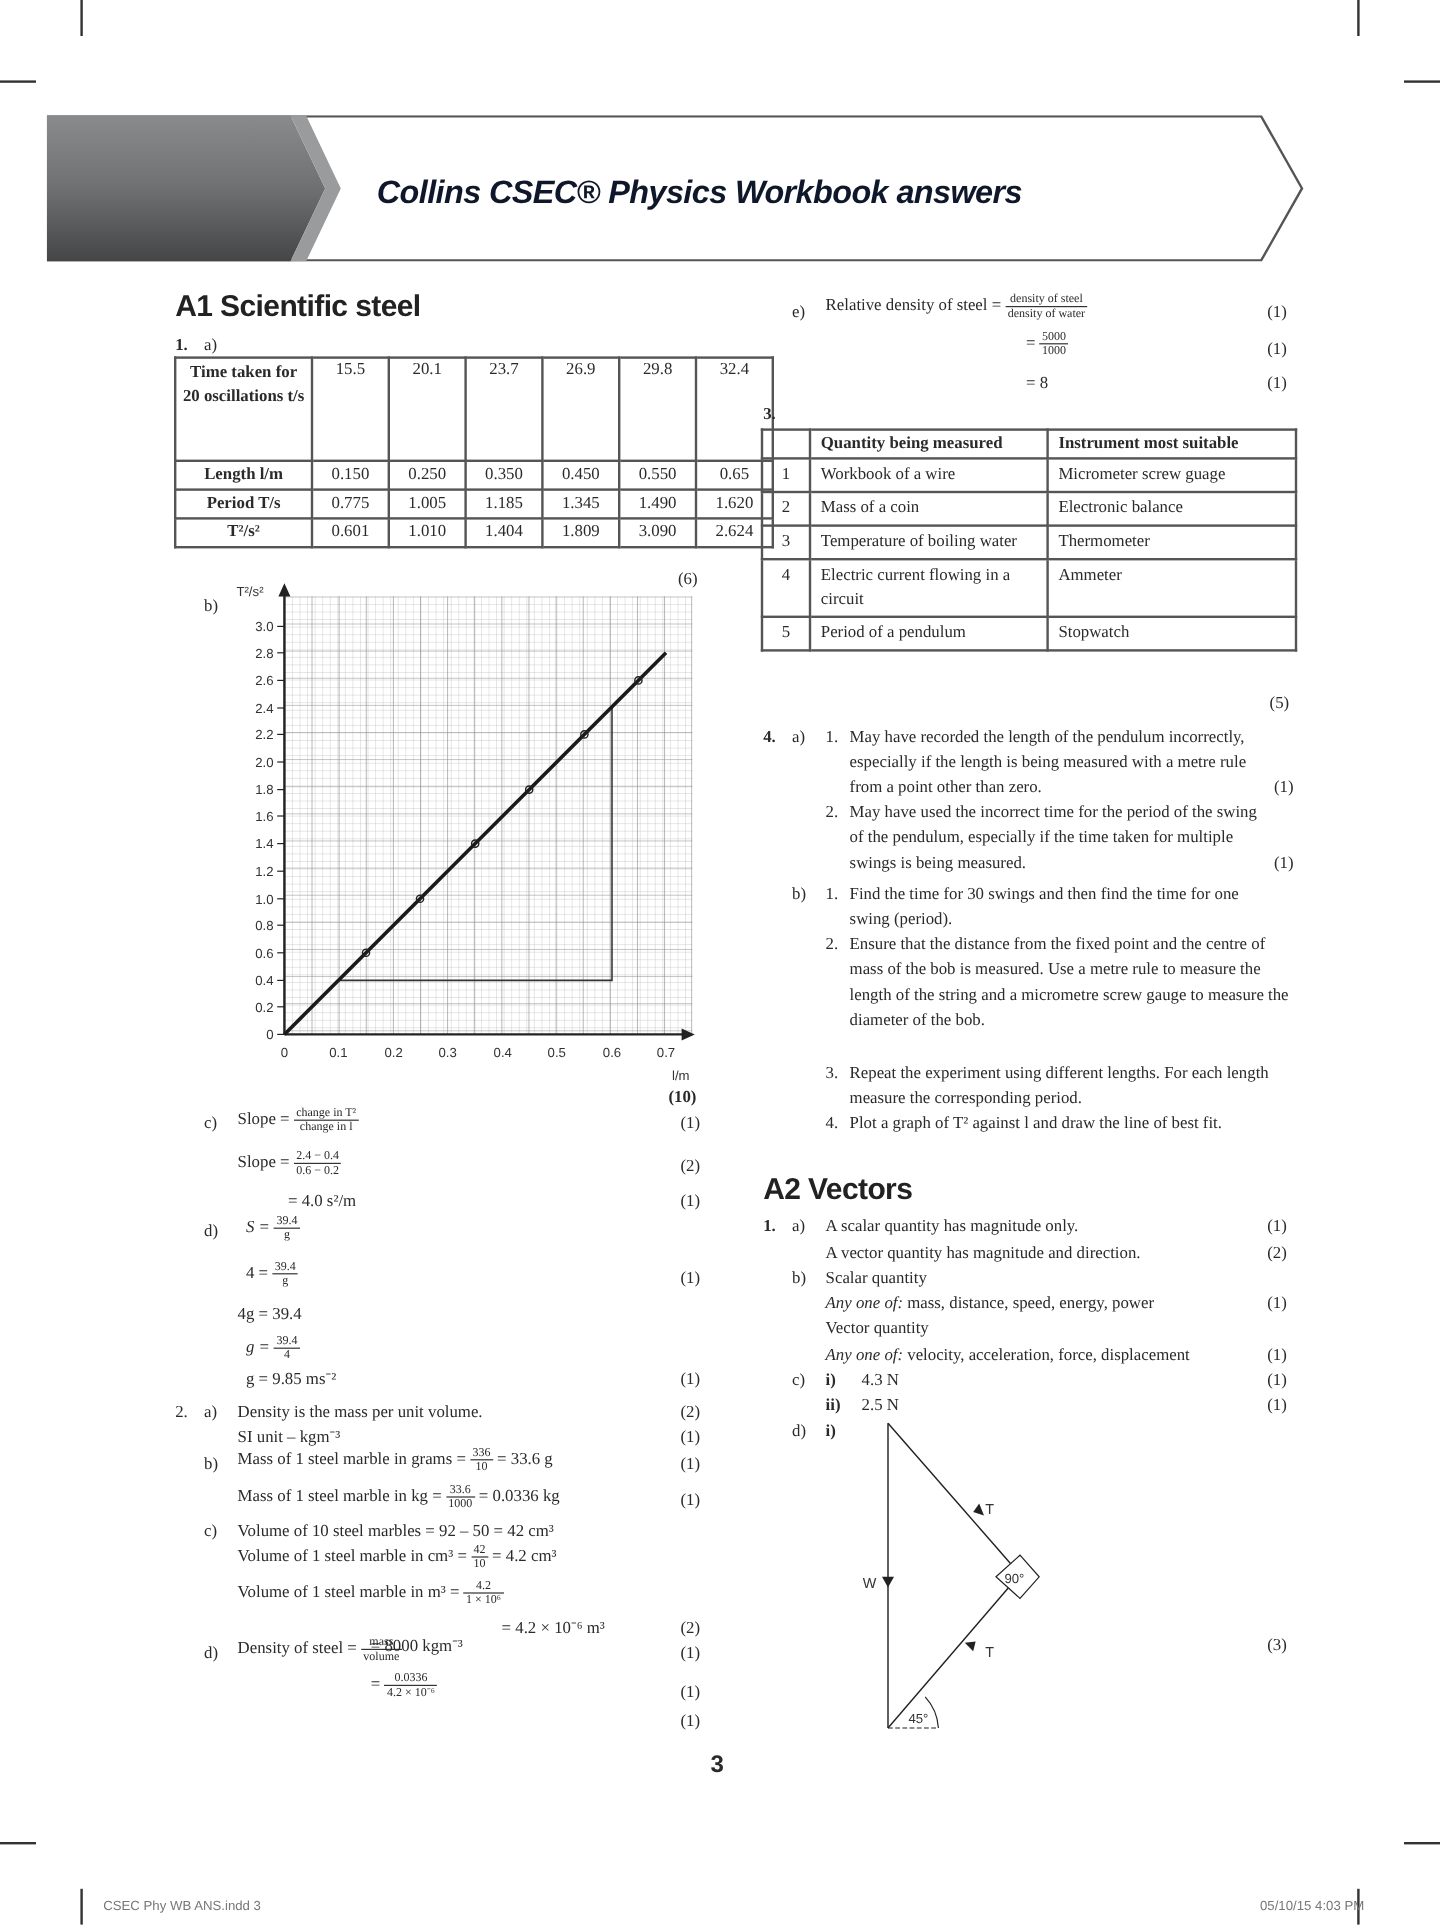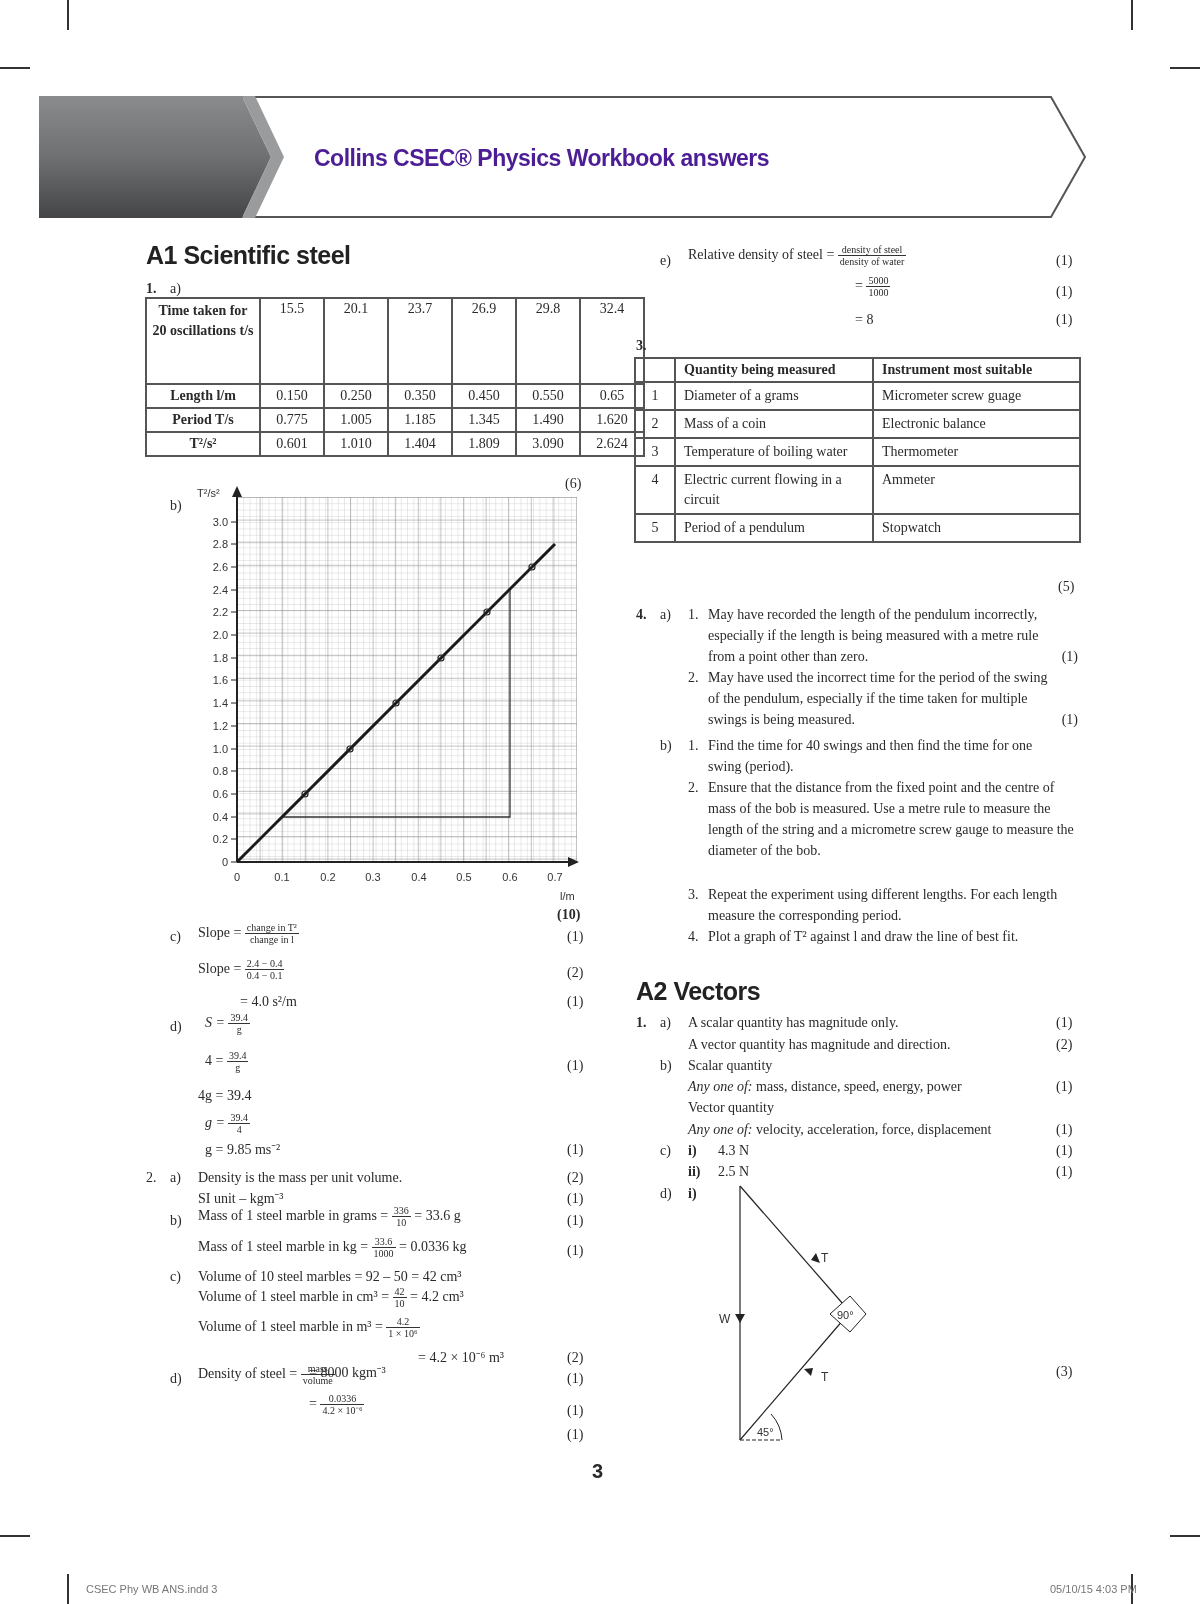--- a/index.html
+++ b/index.html
@@ -2,21 +2,21 @@
 <html><head>
 <meta charset="utf-8">
 <style>
   html, body { margin:0; padding:0; }
   body { width:1200px; height:1604px; position:relative; background:#ffffff; color:#2a2a2a;
          font-family:"Liberation Serif", serif; overflow:hidden; }
   .abs { position:absolute; }
   .crop { position:absolute; background:#333; }
   .banner { position:absolute; left:39px; top:96px; width:1050px; height:122px; }
   .banner-title { position:absolute; left:314px; top:145px; font-family:"Liberation Sans", sans-serif;
-                  font-size:23px; font-weight:bold; color:#4c1d95; letter-spacing:-0.5px; }
+                  font-size:27px; font-weight:bold; color:#0f172a; letter-spacing:-0.5px;font-style:italic; }
   .h1 { position:absolute; font-family:"Liberation Sans", sans-serif; font-weight:bold; font-size:25px; color:#222; letter-spacing:-0.5px; }
   .t { position:absolute; font-size:14px; line-height:17px; white-space:nowrap; }
   .mk { position:absolute; font-size:14px; line-height:17px; }
   table.tbl1 { position:absolute; left:145px; top:297px; border-collapse:collapse; font-size:14px;border-radius:10px; }
   table.tbl1 td { border:2px solid #555; text-align:center; padding:2px 4px; }
   table.tbl1 td.hdr { font-weight:bold; width:104px; }
   table.tbl1 td.num { width:54px; }
   table.tbl3 { position:absolute; left:634px; top:357px; border-collapse:collapse; font-size:14px; width:447px; }
   table.tbl3 td { border:2px solid #555; padding:3px 8px; vertical-align:top; line-height:20px; }
   table.tbl3 td.idx { text-align:center; width:22px; }
@@ -185,21 +185,21 @@
 <div class="mk" style="left:557px;top:906px;font-weight:bold;">(10)</div>
 
 <div class="t" style="left:170px;top:928px;">c)</div>
 <div class="t" style="left:198px;top:922px;">
   <span>Slope =</span>
   <span class="frac"><span class="num">change in T²</span><span class="den">change in l</span></span>
 </div>
 <div class="mk" style="left:567px;top:928px;">(1)</div>
 <div class="t" style="left:198px;top:958px;">
   <span>Slope =</span>
-  <span class="frac"><span class="num">2.4 − 0.4</span><span class="den">0.4 − 0.1</span></span>
+  <span class="frac"><span class="num">2.4 − 0.4</span><span class="den">0.6 − 0.2</span></span>
 </div>
 <div class="mk" style="left:567px;top:964px;">(2)</div>
 <div class="t" style="left:240px;top:993px;">= 4.0 s²/m</div>
 <div class="mk" style="left:567px;top:993px;">(1)</div>
 
 <div class="t" style="left:170px;top:1018px;">d)</div>
 <div class="t" style="left:205px;top:1012px;">
   <i>S =</i>
   <span class="frac"><span class="num">39.4</span><span class="den">g</span></span>
 </div>
@@ -282,21 +282,21 @@
 <div class="t" style="left:636px;top:337px;font-weight:bold;">3.</div>
 <table class="tbl3">
   <tbody>
       <tr>
     <th></th>
     <th>Quantity being measured</th>
     <th>Instrument most suitable</th>
   </tr>
   <tr>
     <td class="idx">1</td>
-    <td>Diameter of a grams</td>
+    <td>Workbook of a wire</td>
     <td>Micrometer screw guage</td>
   </tr>
   <tr>
     <td class="idx">2</td>
     <td>Mass of a coin</td>
     <td>Electronic balance</td>
   </tr>
   <tr>
     <td class="idx">3</td>
     <td style="width:180px;white-space:normal;">Temperature of boiling water</td>
@@ -324,21 +324,21 @@
   <span style="position:absolute;right:0;bottom:0;">(1)</span>
 </div>
 <div class="list" style="left:688px;top:667px;width:390px;">
   <span style="position:absolute;left:0;">2.</span>
   <span style="display:block;margin-left:20px;width:345px;">May have used the incorrect time for the period of the swing of the pendulum, especially if the time taken for multiple swings is being measured.</span>
   <span style="position:absolute;right:0;bottom:0;">(1)</span>
 </div>
 <div class="t" style="left:660px;top:737px;">b)</div>
 <div class="list" style="left:688px;top:735px;width:390px;">
   <span style="position:absolute;left:0;">1.</span>
-  <span style="display:block;margin-left:20px;width:360px;">Find the time for 40 swings and then find the time for one swing (period).</span>
+  <span style="display:block;margin-left:20px;width:360px;">Find the time for 30 swings and then find the time for one swing (period).</span>
 </div>
 <div class="list" style="left:688px;top:777px;width:390px;">
   <span style="position:absolute;left:0;">2.</span>
   <span style="display:block;margin-left:20px;width:370px;">Ensure that the distance from the fixed point and the centre of mass of the bob is measured. Use a metre rule to measure the length of the string and a micrometre screw gauge to measure the diameter of the bob.</span>
 </div>
 <div class="list" style="left:688px;top:884px;width:390px;">
   <span style="position:absolute;left:0;">3.</span>
   <span style="display:block;margin-left:20px;width:360px;">Repeat the experiment using different lengths. For each length measure the corresponding period.</span>
 </div>
 <div class="list" style="left:688px;top:926px;width:400px;">

